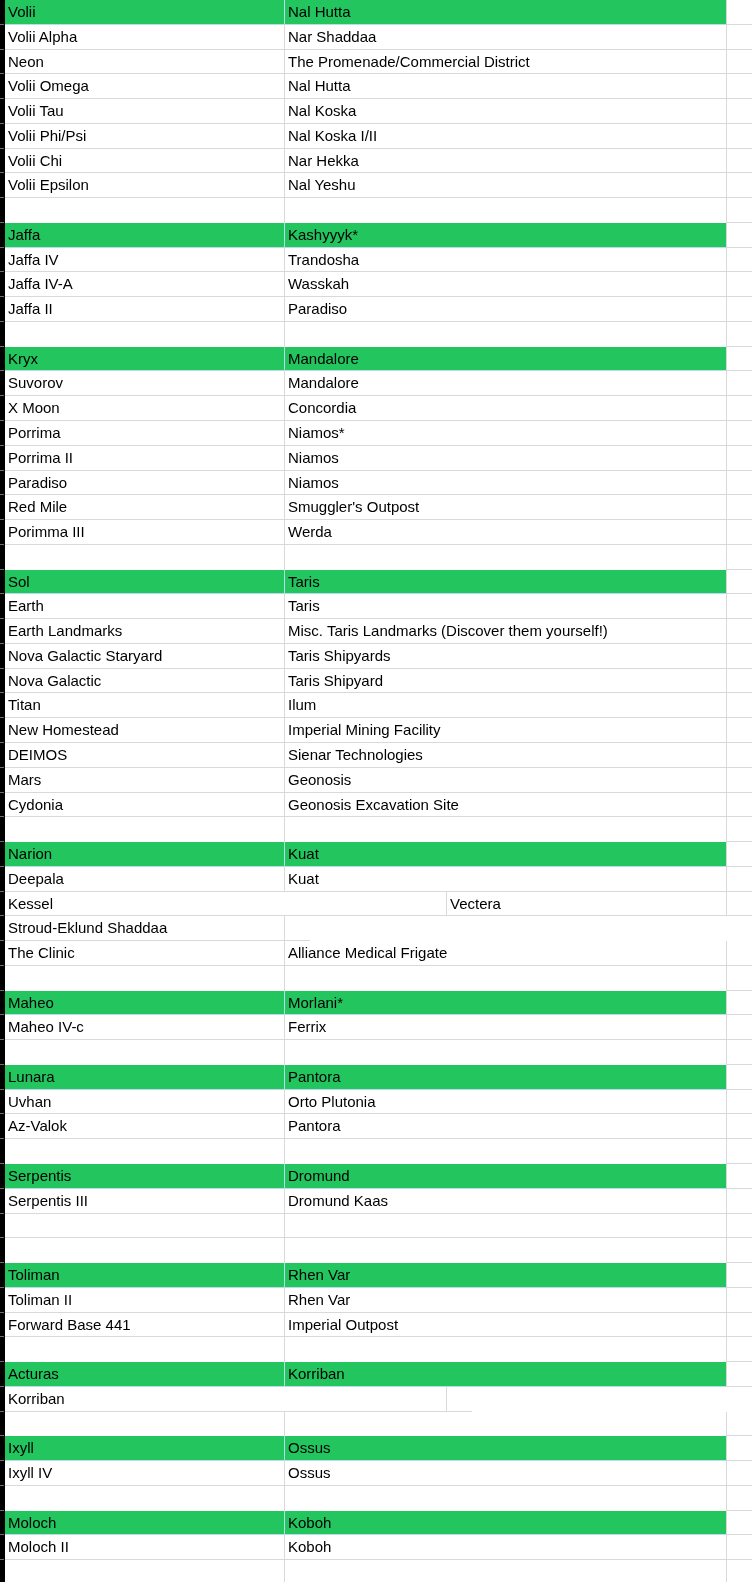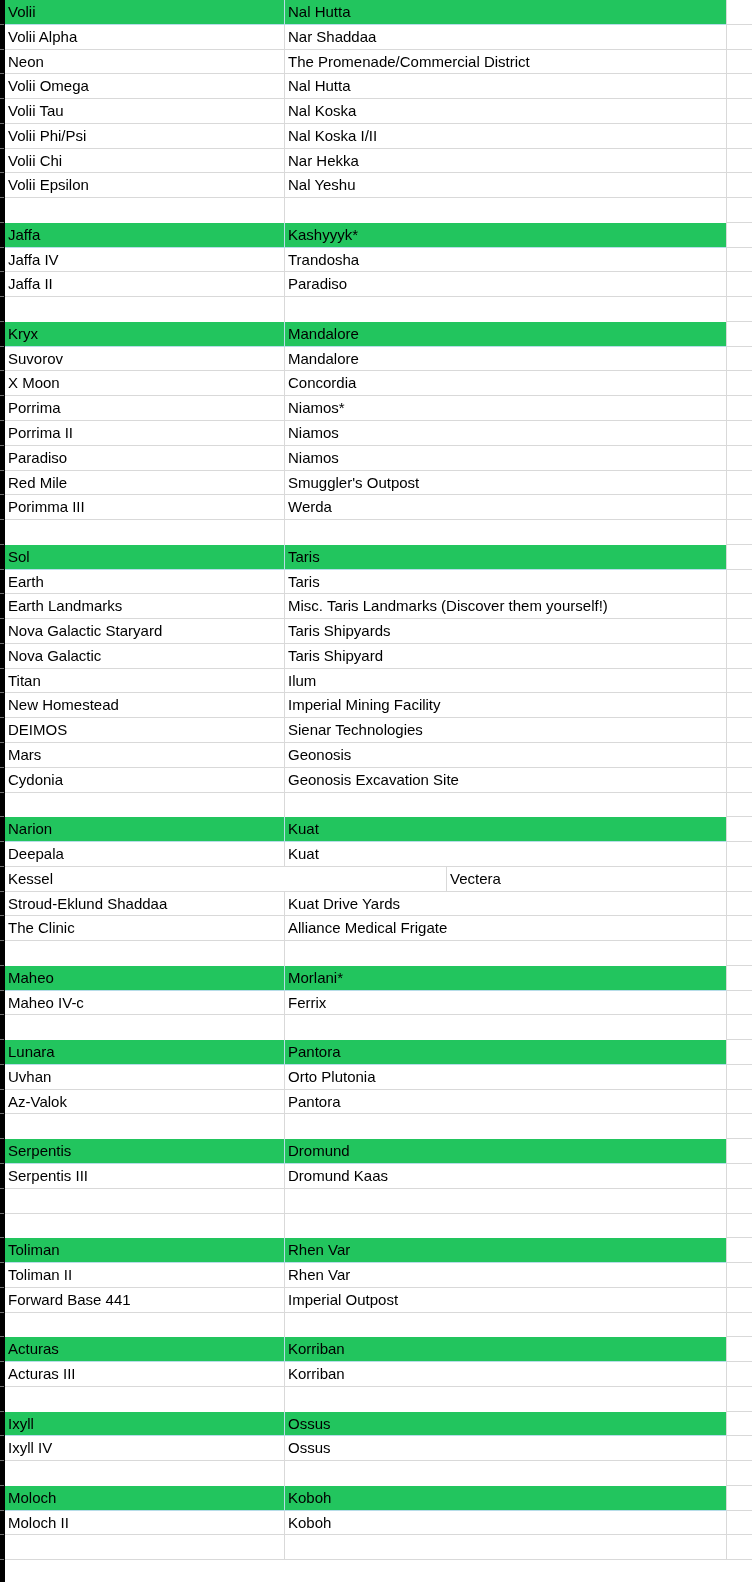--- a/index.html
+++ b/index.html
@@ -123,20 +123,25 @@
       <div class="cell col-a">Jaffa</div>
       <div class="cell col-b">Kashyyyk*</div>
       <div class="cell col-c"></div>
     </div>
     <div class="row">
       <div class="cell col-a">Jaffa IV</div>
       <div class="cell col-b">Trandosha</div>
       <div class="cell col-c"></div>
     </div>
     <div class="row">
+      <div class="cell col-a">Jaffa IV-A</div>
+      <div class="cell col-b">Wasskah</div>
+      <div class="cell col-c"></div>
+    </div>
+    <div class="row">
       <div class="cell col-a">Jaffa II</div>
       <div class="cell col-b">Paradiso</div>
       <div class="cell col-c"></div>
     </div>
     <div class="row pre-header">
       <div class="cell col-a"></div>
       <div class="cell col-b"></div>
       <div class="cell col-c"></div>
     </div>
     <div class="row header">
@@ -249,21 +254,20 @@
       <div class="cell col-b">Kuat</div>
       <div class="cell col-c"></div>
     </div>
     <div class="row">
       <div class="cell col-b">Kessel</div>
       <div class="cell col-a">Vectera</div>
       <div class="cell col-c"></div>
     </div>
     <div class="row">
       <div class="cell col-a">Stroud-Eklund Shaddaa</div>
-      <div class="cell col-b">Kuat Drive Yards</div>
       <div class="cell col-c"></div>
     </div>
     <div class="row">
       <div class="cell col-a">The Clinic</div>
       <div class="cell col-b">Alliance Medical Frigate</div>
       <div class="cell col-c"></div>
     </div>
     <div class="row pre-header">
       <div class="cell col-a"></div>
       <div class="cell col-b"></div>
@@ -343,21 +347,20 @@
       <div class="cell col-a"></div>
       <div class="cell col-b"></div>
       <div class="cell col-c"></div>
     </div>
     <div class="row header">
       <div class="cell col-a">Acturas</div>
       <div class="cell col-b">Korriban</div>
       <div class="cell col-c"></div>
     </div>
     <div class="row">
-      <div class="cell col-a">Acturas III</div>
       <div class="cell col-b">Korriban</div>
       <div class="cell col-c"></div>
     </div>
     <div class="row pre-header">
       <div class="cell col-a"></div>
       <div class="cell col-b"></div>
       <div class="cell col-c"></div>
     </div>
     <div class="row header">
       <div class="cell col-a">Ixyll</div>

